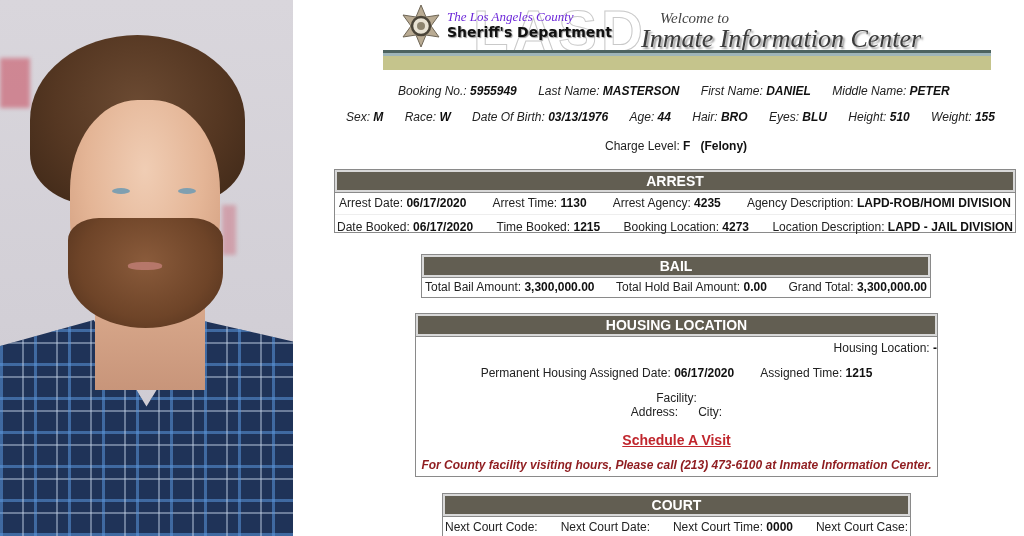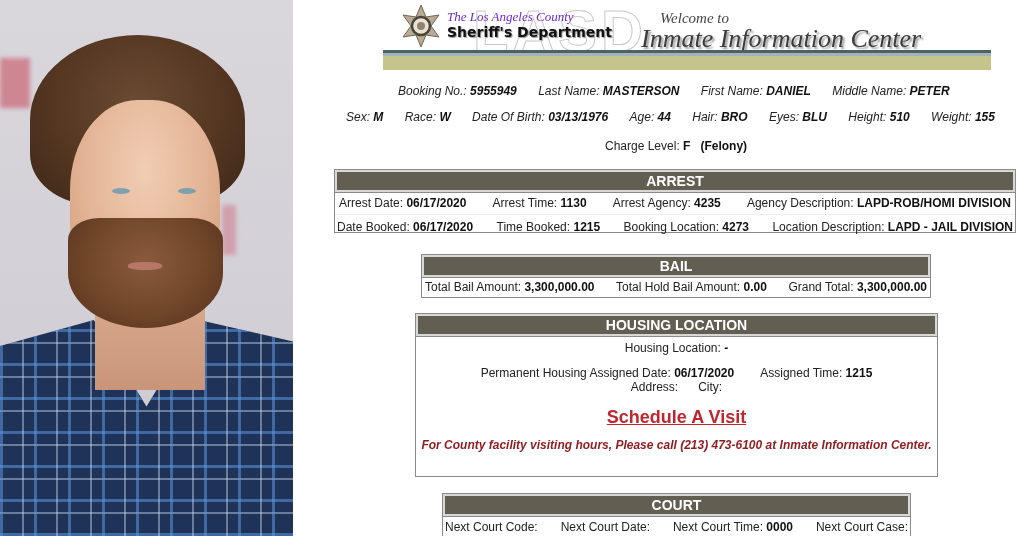--- a/index.html
+++ b/index.html
@@ -62,21 +62,21 @@
   
   .box { position: absolute; border: 1px solid #8a8a8a; background: #fff; }
   .box .hdr { background: #625e52; color: #fff; font-weight: bold; font-size: 14px; text-align: center;
               border: 2px solid #d8d8d8; outline: 1px solid #8a8a8a; height: 22px; line-height: 19px; }
   .box .row { font-size: 12px; white-space: nowrap; color: #222; display: flex; justify-content: space-between; padding: 0 4px; }
   .box .row b { color: #111; }
   .box .row + .row { border-top: 1px solid #eee; }
   .center { text-align: center; font-size: 12px; color: #222; white-space: nowrap; }
   .center b { color: #111; }
 
-  .visit-link { color: #c0262d; font-weight: bold; font-size: 18px; text-decoration: underline; cursor: pointer; }
+  .visit-link { color: #c0262d; font-weight: bold; font-size: 14px; text-decoration: underline; cursor: pointer; }
   .visit-note { color: #8f1c1f; font-weight: bold; font-style: italic; font-size: 12px; white-space: nowrap; }
 </style>
 </head>
 <body>
 
 <div class="photo">
   <div class="red-text"></div>
   <div class="red-text2"></div>
   <div class="shirt"></div>
   <div class="neck"></div>
@@ -146,27 +146,30 @@
   <div class="hdr">BAIL</div>
   <div class="row" style="height:20px; line-height:20px; padding:0 3px;">
     <span><span>Total Bail Amount:</span> <b>3,300,000.00</b></span>
     <span><span>Total Hold Bail Amount:</span> <b>0.00</b></span>
     <span><span>Grand Total:</span> <b>3,300,000.00</b></span>
   </div>
 </div>
 
 <div class="box" style="left:415px; top:313px; width:523px; height:164px;">
   <div class="hdr">HOUSING LOCATION</div>
-  <div class="center" style="margin-top:5px;">
+  <div class="center" style="margin-top:5px;text-align:right;">
     <span>Housing Location:</span> <b>-</b>
   </div>
   <div class="center" style="margin-top:11px;">
     <span><span>Permanent Housing Assigned Date:</span> <b>06/17/2020</b></span>
     &nbsp;&nbsp;&nbsp;&nbsp;&nbsp;&nbsp;
     <span><span>Assigned Time:</span> <b>1215</b></span>
+  </div>
+  <div class="center" style="margin-top:11px;">
+    <span>Facility:</span> <b></b>
   </div>
   <div class="center" style="margin-top:0px;">
     <span><span>Address:</span> <b></b></span>
     &nbsp;&nbsp;&nbsp;&nbsp;
     <span><span>City:</span> <b></b></span>
   </div>
   <div class="center" style="margin-top:13px;">
     <a class="visit-link">Schedule A Visit</a>
   </div>
   <div class="center" style="margin-top:10px;">

